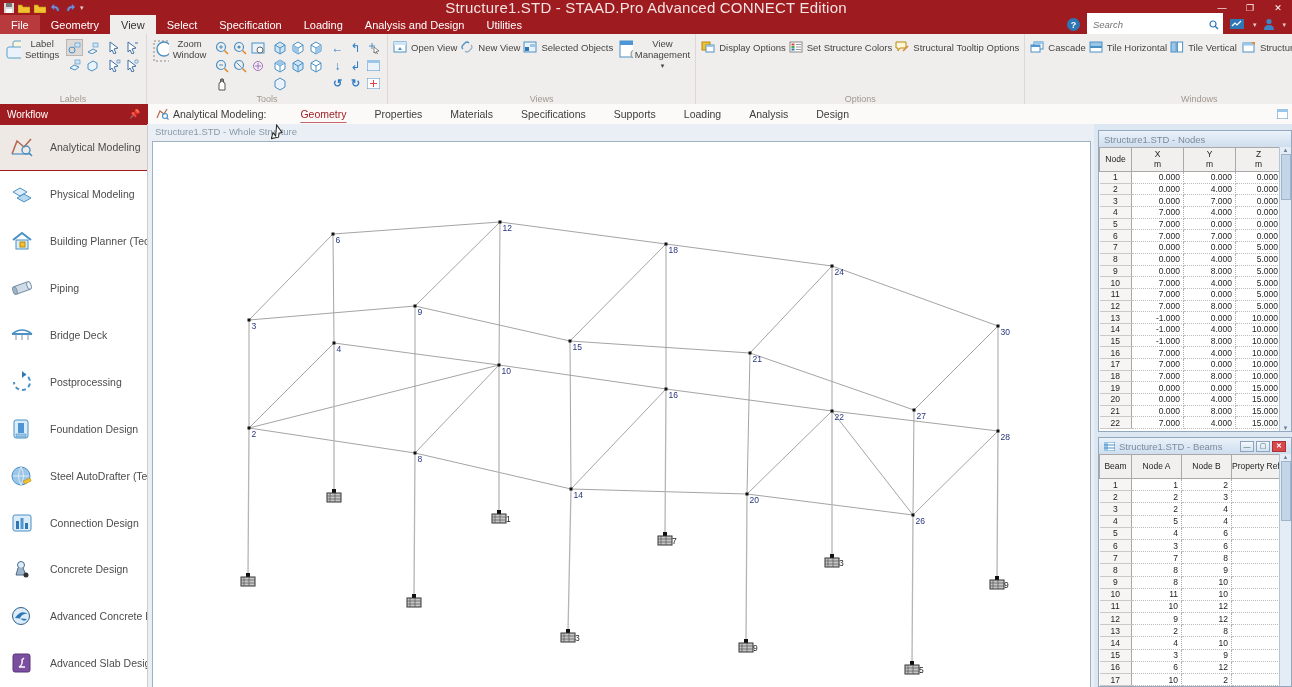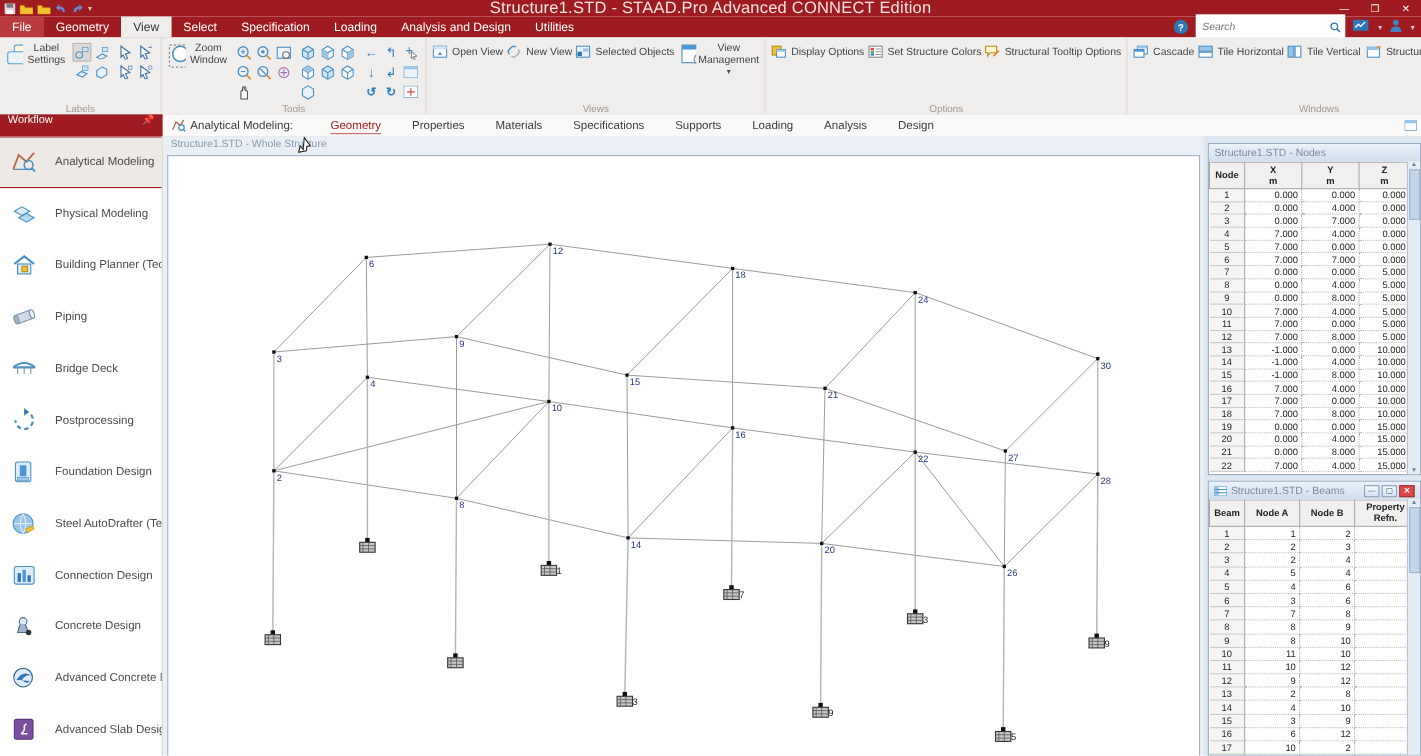--- a/index.html
+++ b/index.html
@@ -34,21 +34,21 @@
   .sgrid{display:grid;grid-template-columns:repeat(3,17px);grid-auto-rows:17px;gap:1px;padding-top:3px}
   .sgrid.two{grid-template-columns:repeat(2,17px)}
   .sicon{display:flex;align-items:center;justify-content:center}
   .sicon.pressed{background:#dcd9d6;border:1px solid #b9b6b3;box-sizing:border-box}
   .listcol{display:flex;gap:3px;font-size:9.5px;color:#444;padding-top:5px}
   .listitem{display:flex;align-items:center;gap:4px;white-space:nowrap}
   .bluearrow{color:#2e7cc3;font-size:12px;line-height:10px}
   .spin{color:#2e7cc3;font-weight:bold;font-size:11px}
   
   .workflow-header{position:absolute;top:104px;left:0;width:148px;height:20px;background:#9e1c20;color:#fff;
-                   font-size:10px;display:flex;padding:0 7px;box-sizing:border-box}
+                   font-size:10px;display:flex;align-items:center;padding:0 7px;box-sizing:border-box}
   .pin{margin-left:auto;font-size:9px;color:#f0dcdc}
   .subtabs{position:absolute;top:104px;left:148px;right:0;height:20px;background:#fbfaf9;border-bottom:1px solid #d8d5d2;
            display:flex;align-items:center;font-size:10.5px;color:#3c3c3c}
   .st-prefix{display:flex;align-items:center;gap:4px;margin-left:8px;margin-right:20px}
   .stab{padding:0 14px;cursor:default}
   .stab.active{color:#a11d21;text-decoration:underline;text-underline-offset:4px;text-decoration-color:#c2666a}
   .st-right{margin-left:auto;margin-right:4px;display:flex}
   
   .sidebar{position:absolute;top:124px;left:0;width:148px;bottom:0;background:#fff;border-right:1px solid #cfcccb;box-sizing:border-box}
   .sbitem{height:46.9px;display:flex;align-items:center;gap:15px;padding-left:9px;font-size:10.5px;color:#4c4c4c;
@@ -64,21 +64,21 @@
   .rightpane{position:absolute;top:124px;left:1094px;right:0;bottom:0;background:#dde7f1}
   .panel{position:absolute;background:#fff;border:1px solid #93a8bd;box-sizing:border-box}
   .panel-title{height:16px;background:linear-gradient(#eaf2fa,#cfdded);display:flex;align-items:center;gap:4px;
                padding:0 5px;font-size:9.5px;color:#7c8b9d;white-space:nowrap;overflow:hidden}
   .panel-title .pbtns{margin-left:auto;display:flex;gap:2px}
   .pbtn{width:14px;height:11px;border:1px solid #8fa3ba;background:linear-gradient(#f4f9ff,#d4e2f2);font-size:7px;
         display:flex;align-items:center;justify-content:center;color:#365;box-sizing:border-box}
   .pbtn.close{background:#d9484a;border-color:#a53436;color:#fff;font-weight:bold}
   .gridwrap{position:absolute;left:0;right:12px;top:16px;bottom:0;overflow:hidden}
   table.grid{border-collapse:collapse;table-layout:fixed;width:182px;font-size:8.5px;color:#222}
-  table.grid th{background:#f1f0ef;border:1px solid #a9a9a9;font-weight:bold;padding:0;line-height:1.15;height:23px}
+  table.grid th{background:#f1f0ef;border:1px solid #a9a9a9;font-weight:normal;padding:0;line-height:1.15;height:23px}
   table.grid td{border-right:1px dotted #adadad;border-bottom:1px dotted #bdbdbd;text-align:right;padding:0 3px 0 0;
                 height:10.7px;white-space:nowrap;overflow:hidden;background:#fff}
   table.grid td.idcol{background:#f6f5f4;text-align:center;border-right:1px solid #a9a9a9;border-bottom:1px solid #c9c9c9;padding:0}
   table.grid.beams td{height:11.2px}
   .vscroll{position:absolute;top:16px;right:0;bottom:0;width:12px;background:#e4edf6;border-left:1px solid #b5c4d6;box-sizing:border-box;
            display:flex;flex-direction:column;align-items:center;font-size:6px;color:#6b7f94}
   .vthumb{width:10px;height:46px;background:#c3d5e8;border:1px solid #9fb4ca;box-sizing:border-box;margin-top:1px}
   
   .cursor{position:absolute;top:124px;left:271px;z-index:9}
 </style>

